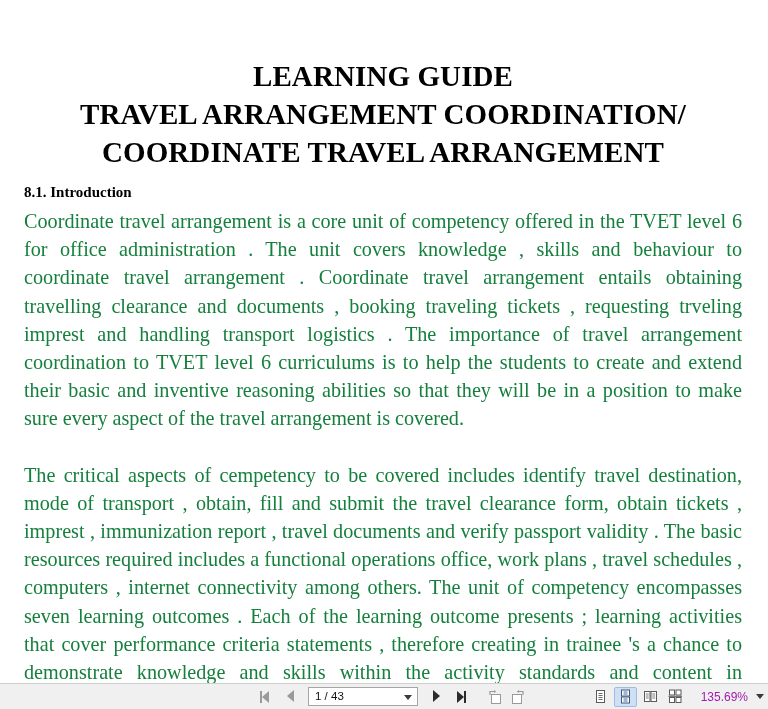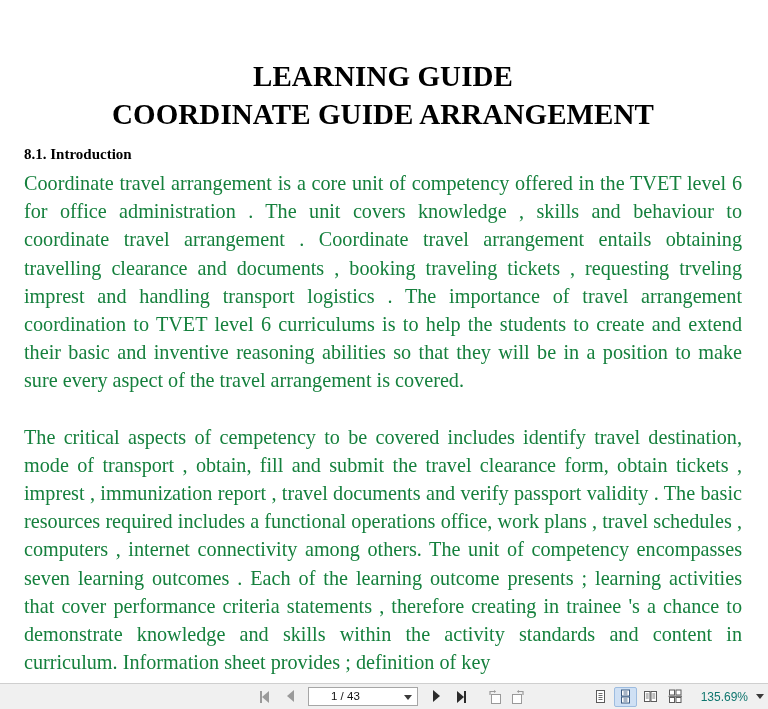--- a/index.html
+++ b/index.html
@@ -118,21 +118,20 @@
 
   .page-combo {
     position: relative;
     width: 110px;
     height: 19px;
     background: #ffffff;
     border: 1px solid #a6a6a6;
     display: flex;
     align-items: center;
     margin: 0 4px;
-    padding-left: 16px;
   }
   .page-combo .pc-val {
     padding-left: 6px;
     font-family: "Liberation Sans", sans-serif;
     font-size: 11.5px;
     color: #111111;
     line-height: 17px;
   }
   .page-combo .pc-caret {
     position: absolute;
@@ -161,21 +160,21 @@
     border-radius: 2px;
   }
   .view-btn.active {
     background: #cfe0f4;
     border: 1px solid #9dbce0;
   }
 
   .zoom-val {
     font-family: "Liberation Sans", sans-serif;
     font-size: 12px;
-    color: #0f766e;
+    color: #a21caf;
     margin-left: 14px;
     white-space: nowrap;
   }
   .zoom-caret {
     width: 0; height: 0;
     border-left: 4px solid transparent;
     border-right: 4px solid transparent;
     border-top: 5px solid #3a3a3a;
     margin-left: 8px;
     margin-right: 4px;
@@ -184,21 +183,22 @@
 </head>
 <body>
 
 <div id="viewer">
 
   <div class="page-canvas">
     <div class="page-inner">
 
       <div class="doc-title">
         <span class="tline l1">LEARNING GUIDE</span>
-        <span class="tline l3">COORDINATE GUIDE ARRANGEMENT</span>
+        <span class="tline l2">TRAVEL ARRANGEMENT COORDINATION/</span>
+        <span class="tline l3">COORDINATE TRAVEL ARRANGEMENT</span>
       </div>
 
       <div class="sec-heading">8.1. Introduction</div>
 
       <p class="body-par first">Coordinate travel arrangement is a core unit of competency offered in the TVET level 6 for office administration . The unit covers knowledge , skills and behaviour to coordinate travel arrangement . Coordinate travel arrangement entails obtaining travelling clearance and documents , booking traveling tickets , requesting trveling imprest and handling transport logistics . The importance of travel arrangement coordination to TVET level 6 curriculums is to help the students to create and extend their basic and inventive reasoning abilities so that they will be in a position to make sure every aspect of the travel arrangement is covered.</p>
 
       <p class="body-par second">The critical aspects of cempetency to be covered includes identify travel destination, mode of transport , obtain, fill and submit the travel clearance form, obtain  tickets , imprest , immunization  report , travel documents  and verify passport validity . The basic resources required includes a functional operations office, work plans , travel schedules , computers , internet connectivity  among others. The unit of competency encompasses  seven learning  outcomes . Each of the learning  outcome  presents ; learning activities that cover performance  criteria statements , therefore creating in trainee 's a chance  to demonstrate    knowledge   and  skills  within  the  activity standards  and  content  in curriculum.  Information  sheet provides ; definition  of key</p>
 
     </div>
   </div>

